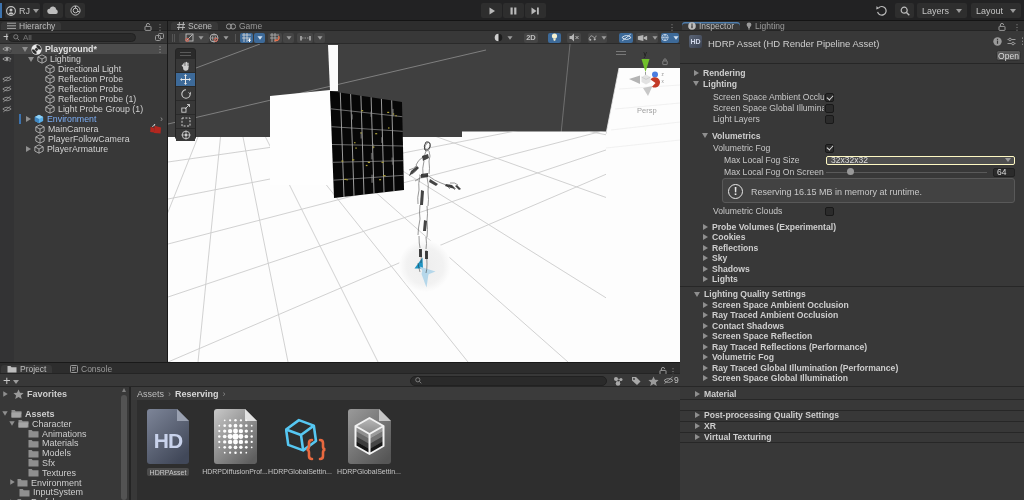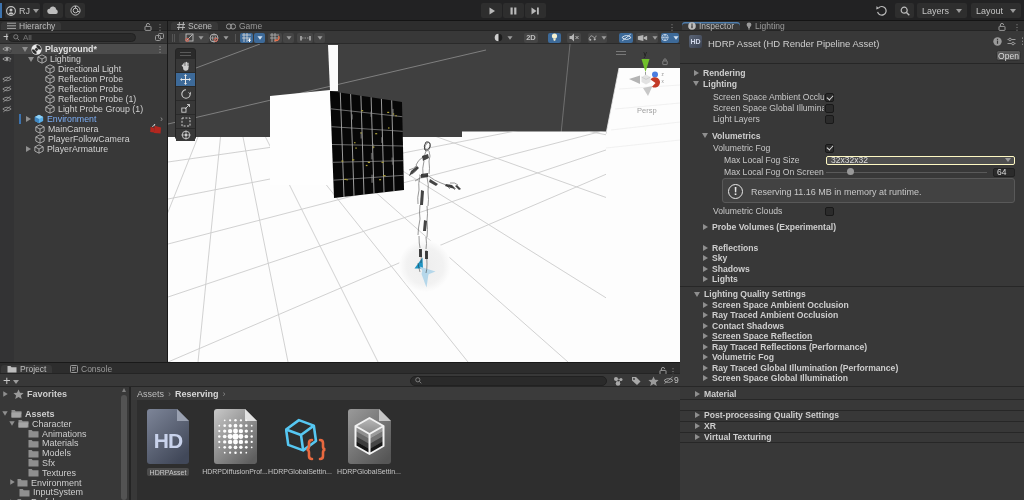--- a/index.html
+++ b/index.html
@@ -684,27 +684,31 @@
   <div class="chk c" style="left:145px;top:122.5px;"></div>
   <div class="irow" style="top:133.7px;left:44px;">Max Local Fog Size</div>
   <div class="abs" style="left:146px;top:134.5px;width:189px;height:9.5px;background:#4f4f4f;border:1px solid #fef9c3;border-radius:2px;color:#dcdcdc;font-size:8.5px;display:flex;align-items:center;padding:0 4px;">32x32x32<span class="caret" style="position:absolute;right:3px;"></span></div>
   <div class="irow" style="top:145.7px;left:44px;">Max Local Fog On Screen</div>
   <div class="abs" style="left:146px;top:150.5px;width:161px;height:1.6px;background:#5a5a5a;"></div>
   <div class="abs" style="left:167px;top:147px;width:7px;height:7px;border-radius:50%;background:#999;"></div>
   <div class="abs" style="left:313px;top:146.5px;width:22px;height:9.5px;background:#2b2b2b;border:1px solid #212121;border-radius:2px;color:#dcdcdc;font-size:8.5px;display:flex;align-items:center;padding-left:3px;">64</div>
 
   <div class="abs" style="left:42px;top:157px;width:293px;height:25px;background:#424242;border:1px solid #595959;border-radius:3px;">
     <div class="abs" style="left:5px;top:4.5px;width:15px;height:15px;border-radius:50%;border:1.8px solid #e8e8e8;color:#e8e8e8;font-size:11px;font-weight:bold;display:flex;align-items:center;justify-content:center;">!</div>
-    <div class="abs" style="left:28px;top:8px;font-size:9px;color:#c8c8c8;">Reserving 11.16 MB in memory at runtime.</div>
+    <div class="abs" style="left:28px;top:8px;font-size:9px;color:#c8c8c8;">Reserving 16.15 MB in memory at runtime.</div>
   </div>
   <div class="irow" style="top:184.7px;left:33px;">Volumetric Clouds</div>
   <div class="chk" style="left:145px;top:185.5px;"></div>
   <div class="irow" style="top:200.7px;">
         <span class="tri-r" style="margin:0 4px 0 23px;"></span>
         <b>Probe Volumes (Experimental)</b>
+      </div>
+  <div class="irow" style="top:211.2px;">
+        <span class="tri-r" style="margin:0 4px 0 23px;"></span>
+        <b>Cookies</b>
       </div>
   <div class="irow" style="top:221.7px;">
         <span class="tri-r" style="margin:0 4px 0 23px;"></span>
         <b>Reflections</b>
       </div>
   <div class="irow" style="top:232.2px;">
         <span class="tri-r" style="margin:0 4px 0 23px;"></span>
         <b>Sky</b>
       </div>
   <div class="irow" style="top:242.7px;">
@@ -725,21 +729,21 @@
         <b>Screen Space Ambient Occlusion</b>
       </div>
   <div class="irow" style="top:289.2px;">
         <span class="tri-r" style="margin:0 4px 0 23px;"></span>
         <b>Ray Traced Ambient Occlusion</b>
       </div>
   <div class="irow" style="top:299.7px;">
         <span class="tri-r" style="margin:0 4px 0 23px;"></span>
         <b>Contact Shadows</b>
       </div>
-  <div class="irow" style="top:310.2px;text-decoration:underline;">
+  <div class="irow" style="top:310.2px;">
         <span class="tri-r" style="margin:0 4px 0 23px;"></span>
         <b>Screen Space Reflection</b>
       </div>
   <div class="irow" style="top:320.7px;">
         <span class="tri-r" style="margin:0 4px 0 23px;"></span>
         <b>Ray Traced Reflections (Performance)</b>
       </div>
   <div class="irow" style="top:331.2px;">
         <span class="tri-r" style="margin:0 4px 0 23px;"></span>
         <b>Volumetric Fog</b>

